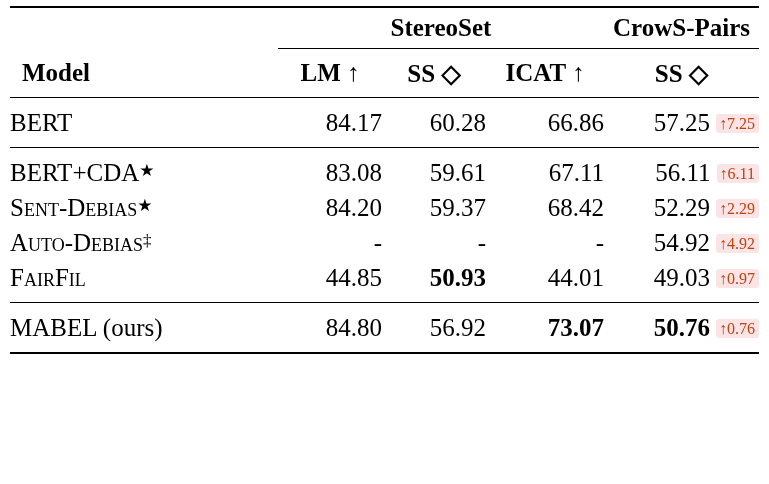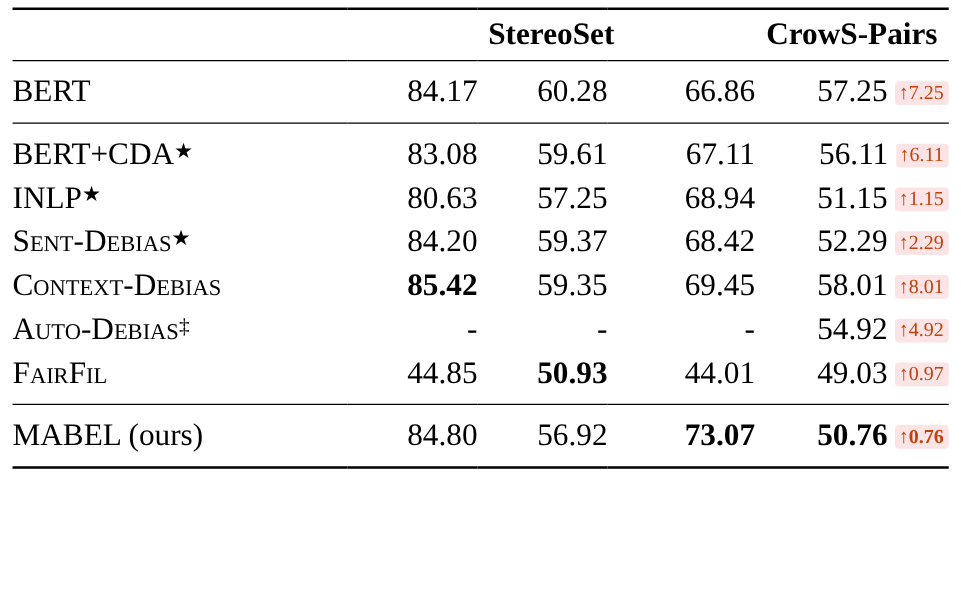--- a/index.html
+++ b/index.html
@@ -84,21 +84,21 @@
     display: inline-block;
     background: #fbe4e6;
     color: #c2410c;
     font-size: 16px;
     padding: 1px 4px 1px 3px;
     border-radius: 3px;
     margin-left: 6px;
     vertical-align: 2px;
     line-height: 1.1;
   }
-  .delta.boldd { font-weight: bold; }
+  .delta.boldd { font-weight: normal; }
   .cp-cell { white-space: nowrap; }
   .sup { font-size: 17px; vertical-align: 5px; }
   .spacer-row td { height: 7px; font-size: 0; line-height: 0; }
 </style>
 </head>
 <body>
 
 <div class="table-wrap">
   <table class="results">
     <colgroup>
@@ -112,20 +112,27 @@
       <tr class="rule-top">
           <td colspan="5"></td>
         </tr>
 
       <tr class="grouphead">
         <td></td>
         <td class="grp grp-underline" colspan="3">StereoSet</td>
         <td class="grp grp-underline">CrowS-Pairs</td>
       </tr>
 
+      <tr class="subhead">
+        <td class="model-h">Model</td>
+        <td>LM ↑</td>
+        <td>SS ◇</td>
+        <td>ICAT ↑</td>
+        <td>SS ◇</td>
+      </tr>
 
       <tr class="rule-mid">
           <td colspan="5"></td>
         </tr>
       <tr class="spacer-row">
           <td colspan="5"></td>
         </tr>
 
       <tr>
         <td class="modelname">BERT</td>
@@ -147,43 +154,29 @@
 
 
       <tr>
         <td class="modelname"><span>BERT+CDA</span><span class="sup">★</span></td>
         <td class="num">83.08</td>
         <td class="num">59.61</td>
         <td class="num">67.11</td>
         <td class="num cp-cell"><span>56.11</span><span class="delta">↑6.11</span></td>
       </tr>
 
-      <tr>
-        <td class="modelname"><span>INLP</span><span class="sup">★</span></td>
-        <td class="num">80.63</td>
-        <td class="num">57.25</td>
-        <td class="num">68.94</td>
-        <td class="num cp-cell"><span>51.15</span><span class="delta">↑1.15</span></td>
-      </tr>
 
       <tr>
         <td class="modelname"><span class="sc">Sent-Debias</span><span class="sup">★</span></td>
         <td class="num">84.20</td>
         <td class="num">59.37</td>
         <td class="num">68.42</td>
         <td class="num cp-cell"><span>52.29</span><span class="delta">↑2.29</span></td>
       </tr>
 
-      <tr>
-        <td class="modelname"><span class="sc">Context-Debias</span><span class="sup"></span></td>
-        <td class="num bold">85.42</td>
-        <td class="num">59.35</td>
-        <td class="num">69.45</td>
-        <td class="num cp-cell"><span>58.01</span><span class="delta">↑8.01</span></td>
-      </tr>
 
       <tr>
         <td class="modelname"><span class="sc">Auto-Debias</span><span class="sup">‡</span></td>
         <td class="num">-</td>
         <td class="num">-</td>
         <td class="num">-</td>
         <td class="num cp-cell"><span>54.92</span><span class="delta">↑4.92</span></td>
       </tr>
 
       <tr>

